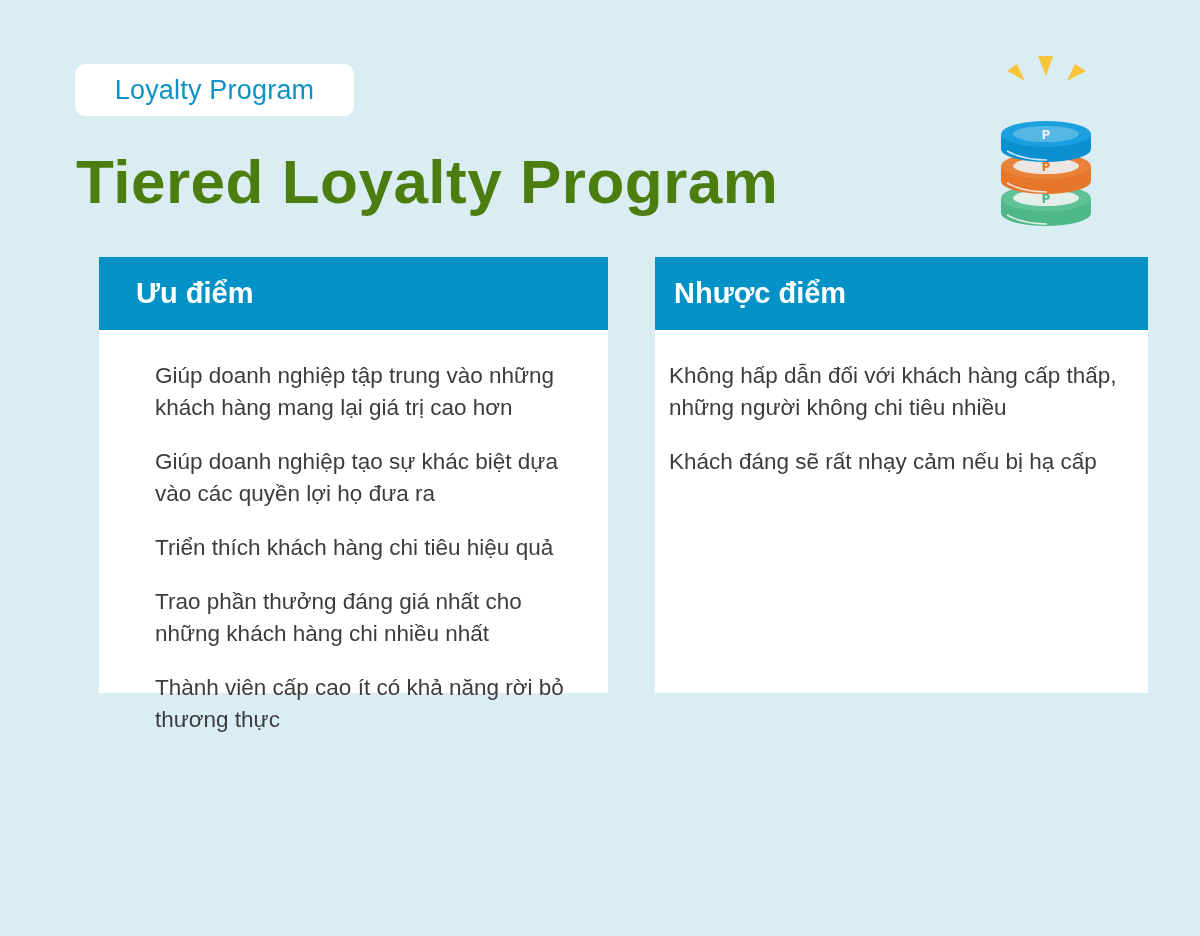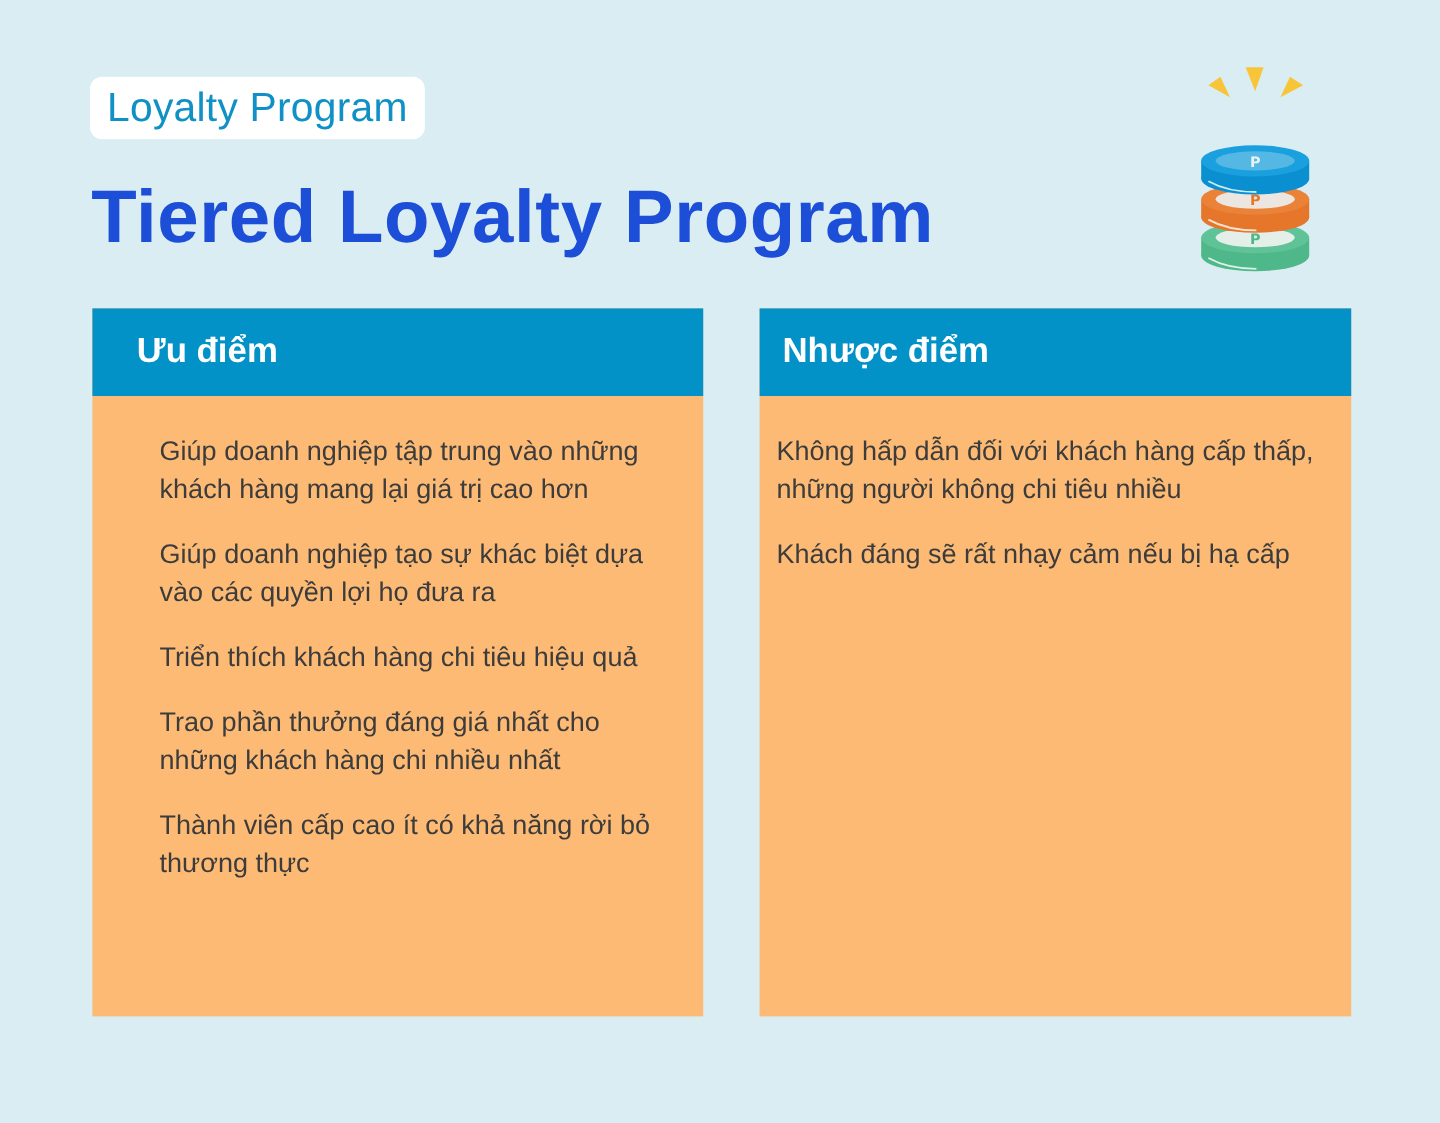--- a/index.html
+++ b/index.html
@@ -9,34 +9,35 @@
       font-family: "Liberation Sans", "DejaVu Sans", sans-serif;
       overflow: hidden;
     }
     .page { position: relative; width: 1200px; height: 936px; }
 
     .tag {
       position: absolute; left: 75px; top: 64px;
       width: 279px; height: 52px;
       background: #ffffff; border-radius: 10px;
       display: flex; align-items: center; justify-content: center;
-      color: #0f91c6; font-size: 34px; letter-spacing: 0.2px;
+      color: #0f91c6; font-size: 27px; letter-spacing: 0.2px;
     }
 
     .title {
       position: absolute; left: 76px; top: 142px;
-      color: #1d4ed8; font-size: 62px; font-weight: bold;
+      color: #4d7c0f; font-size: 62px; font-weight: bold;
       letter-spacing: 0.5px; line-height: 80px; white-space: nowrap;
     }
 
     .coins { position: absolute; left: 995px; top: 50px; width: 110px; height: 180px; }
 
     .card {
-      position: absolute; top: 257px; height: 590px;
-      background: #fdba74;
+      position: absolute; top: 257px; height: 436px;
+      background: #ffffff;
+      margin-left: 22px;
     }
     .card.pros { left: 77px; width: 509px; }
     .card.cons { left: 633px; width: 493px; }
 
     .card-header {
       height: 73px; background: #0292c7;
       display: flex; align-items: center;
       color: #ffffff; font-size: 29px; font-weight: bold;
     }
     .pros .card-header { padding-left: 37px; }

